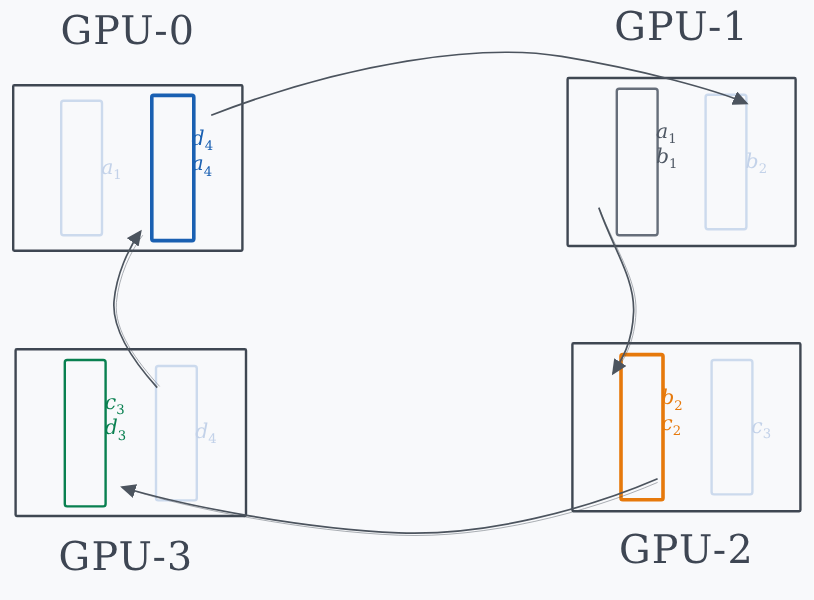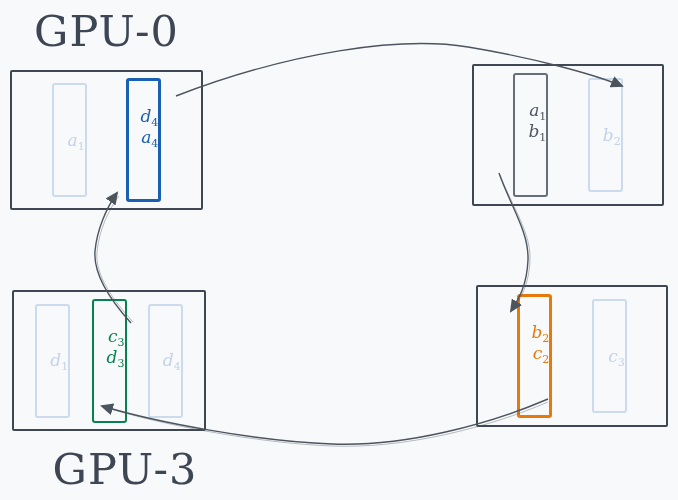--- a/index.html
+++ b/index.html
@@ -1,93 +1,93 @@
 <!DOCTYPE html>
 <html><head>
 <meta charset="utf-8">
 <style>
   html,body{margin:0;padding:0;}
   .canvas{
     position:relative;width:678px;height:500px;overflow:hidden;
     background:#f8f9fb;font-family:"DejaVu Serif",serif;
   }
   .gpu-title{
-    position:absolute;text-align:center;font-size:43px;color:#3e4653;
+    position:absolute;text-align:center;font-size:33px;color:#3e4653;
     letter-spacing:1px;
   }
   .box{
     position:absolute;box-sizing:border-box;border:2px solid #3f4752;
     border-radius:2px;display:flex;justify-content:space-evenly;align-items:center;
   }
   .slot{
     box-sizing:border-box;width:35px;height:114px;
     border:2px solid #ccdaed;border-radius:3px;
-    display:flex;flex-direction:column;align-items:flex-end;justify-content:center;
+    display:flex;flex-direction:column;align-items:flex-start;justify-content:center;
     background:transparent;
+    padding-left:32px;
   }
   .lbl{font-style:italic;font-size:17px;line-height:21px;color:#c3d2e9;white-space:nowrap;}
   .lbl sub{font-size:11px;font-style:normal;line-height:0;}
   .hl{height:124px;justify-content:flex-start;padding-top:25px;}
   .hl-blue{border:3px solid #1a60b2;}   .hl-blue .lbl{color:#1a60b2;}
   .hl-gray{border:2px solid #666e7a;}   .hl-gray .lbl{color:#4e5763;}
   .hl-green{border:2.5px solid #098050;}.hl-green .lbl{color:#098050;}
   .hl-orange{border:3px solid #e6790b;} .hl-orange .lbl{color:#e6790b;}
 
   #gpu0-box{left:10px;top:70px;width:193px;height:140px;}
   #gpu0-title{left:10px;top:6px;width:193px;}
   #gpu1-box{left:472px;top:64px;width:192px;height:142px;}
   #gpu1-title{left:472px;top:2px;width:192px;}
   #gpu2-box{left:476px;top:285px;width:192px;height:142px;}
   #gpu2-title{left:476px;top:438px;width:192px;}
   #gpu3-box{left:12px;top:290px;width:194px;height:141px;}
-  #gpu3-title{left:28px;top:444px;width:194px;}
+  #gpu3-title{left:8px;top:444px;width:194px;}
 
   .arrows{position:absolute;left:0;top:0;pointer-events:none;}
 </style>
 </head>
 <body>
 
 <div class="canvas">
 
   <div class="gpu-title" id="gpu0-title">GPU-0</div>
   <div class="box" id="gpu0-box">
     <div class="slot faded">
       <span class="lbl"><i>a</i><sub>1</sub></span>
     </div>
     <div class="slot hl hl-blue">
       <span class="lbl"><i>d</i><sub>4</sub></span>
       <span class="lbl"><i>a</i><sub>4</sub></span>
     </div>
   </div>
 
+  <div class="gpu-title" id="gpu1-title">GPU-1</div>
   <div class="box" id="gpu1-box">
     <div class="slot hl hl-gray">
       <span class="lbl"><i>a</i><sub>1</sub></span>
       <span class="lbl"><i>b</i><sub>1</sub></span>
     </div>
     <div class="slot faded">
       <span class="lbl"><i>b</i><sub>2</sub></span>
     </div>
   </div>
 
+  <div class="gpu-title" id="gpu2-title">GPU-2</div>
   <div class="box" id="gpu2-box">
     <div class="slot hl hl-orange">
       <span class="lbl"><i>b</i><sub>2</sub></span>
       <span class="lbl"><i>c</i><sub>2</sub></span>
     </div>
     <div class="slot faded">
       <span class="lbl"><i>c</i><sub>3</sub></span>
     </div>
   </div>
 
   <div class="gpu-title" id="gpu3-title">GPU-3</div>
   <div class="box" id="gpu3-box">
-    <div class="slot faded">
-      <span class="lbl"><i>d</i><sub>1</sub></span>
-    </div>
     <div class="slot hl hl-green">
       <span class="lbl"><i>c</i><sub>3</sub></span>
       <span class="lbl"><i>d</i><sub>3</sub></span>
     </div>
     <div class="slot faded">
       <span class="lbl"><i>d</i><sub>4</sub></span>
     </div>
   </div>
 
   <svg class="arrows" width="678" height="500" viewBox="0 0 678 500">

